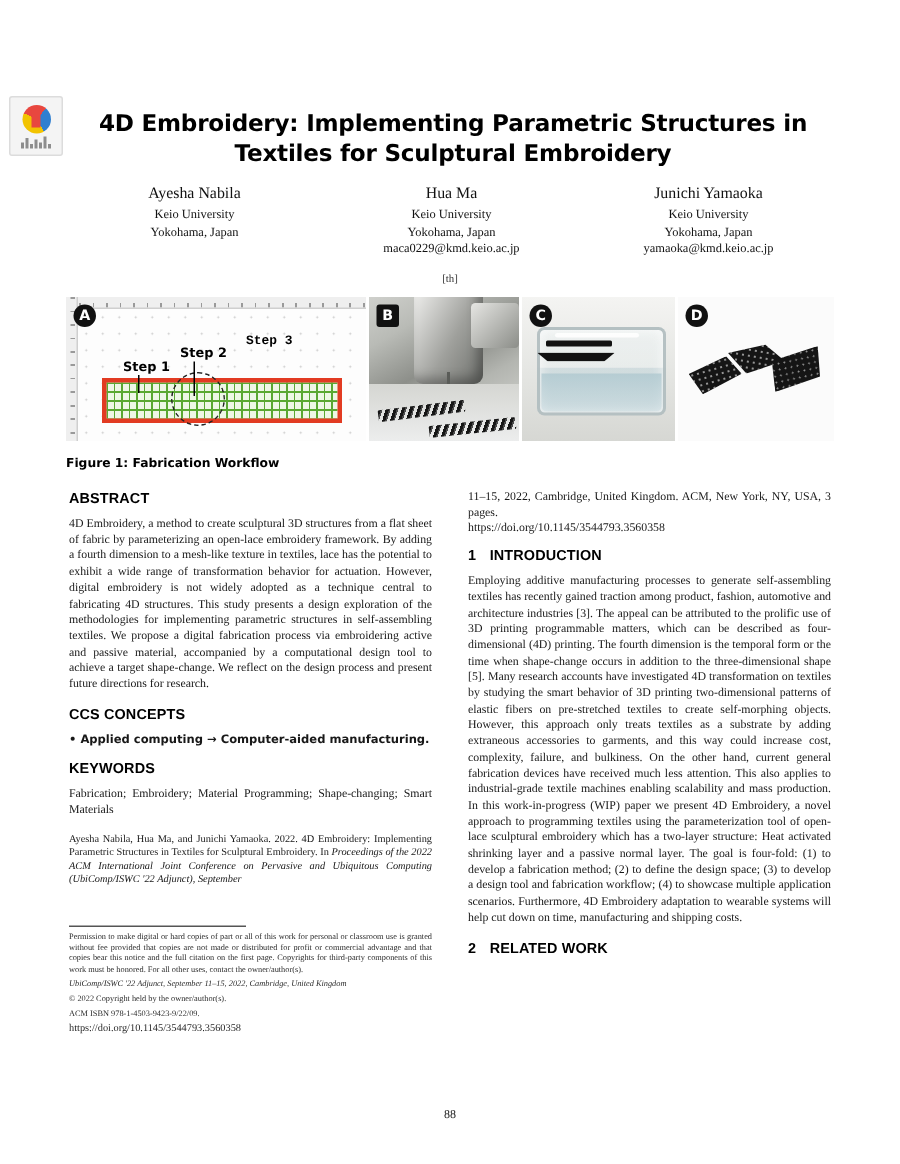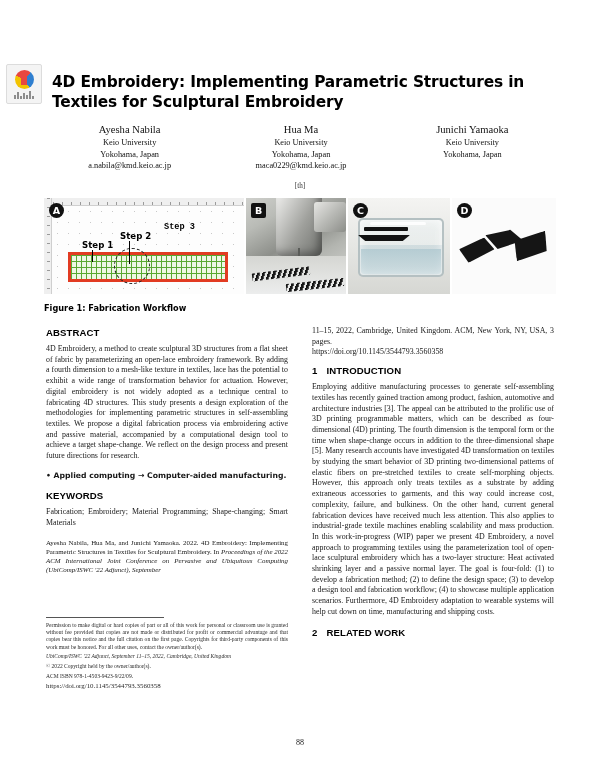--- a/index.html
+++ b/index.html
@@ -68,21 +68,21 @@
     width: 2px;
     background: #8d8d8d;
   }
 
   
   .title {
     position: absolute;
     left: 52px;
     top: 72px;
     width: 500px;
-    text-align: left;
+    text-align: center;
     font-family: "DejaVu Sans", "Liberation Sans", sans-serif;
     font-weight: bold;
     font-size: 15.4px;
     line-height: 1.33;
     letter-spacing: -0.15px;
     color: #000;
   }
 
   .authors {
     position: absolute;
@@ -457,32 +457,32 @@
   </div>
 </div>
 
 <div class="title">4D Embroidery: Implementing Parametric Structures in Textiles for Sculptural Embroidery</div>
 
 <div class="authors">
   <div class="author">
     <div class="nm">Ayesha Nabila</div>
     <div class="af">Keio University</div>
     <div class="lo">Yokohama, Japan</div>
-    <div class="em">a.nabila@kmd.keio.ac.jp</div>
   </div>
   <div class="author">
     <div class="nm">Hua Ma</div>
     <div class="af">Keio University</div>
     <div class="lo">Yokohama, Japan</div>
     <div class="em">maca0229@kmd.keio.ac.jp</div>
   </div>
   <div class="author">
     <div class="nm">Junichi Yamaoka</div>
     <div class="af">Keio University</div>
     <div class="lo">Yokohama, Japan</div>
+    <div class="em">yamaoka@kmd.keio.ac.jp</div>
   </div>
 </div>
 
 <div class="stray">[th]</div>
 
 <div class="figure">
 
   <div class="panel panel-a">
     <div class="cad">
       <div class="cad-ruler-t"></div>
@@ -532,20 +532,21 @@
     <div class="tag">D</div>
   </div>
 </div>
 
 <div class="fig-caption">Figure 1: Fabrication Workflow</div>
 
 <div class="col col-left">
   <h2 class="sec">ABSTRACT</h2>
   <p>4D Embroidery, a method to create sculptural 3D structures from a flat sheet of fabric by parameterizing an open-lace embroidery framework. By adding a fourth dimension to a mesh-like texture in textiles, lace has the potential to exhibit a wide range of transformation behavior for actuation. However, digital embroidery is not widely adopted as a technique central to fabricating 4D structures. This study presents a design exploration of the methodologies for implementing parametric structures in self-assembling textiles. We propose a digital fabrication process via embroidering active and passive material, accompanied by a computational design tool to achieve a target shape-change. We reflect on the design process and present future directions for research.</p>
 
+  <h2 class="sec">CCS CONCEPTS</h2>
   <p class="ccs">• Applied computing → Computer-aided manufacturing.</p>
 
   <h2 class="sec">KEYWORDS</h2>
   <p class="kw">Fabrication; Embroidery; Material Programming; Shape-changing; Smart Materials</p>
 
   <p class="ref-body"><span>Ayesha Nabila, Hua Ma, and Junichi Yamaoka. 2022. 4D Embroidery: Implementing Parametric Structures in Textiles for Sculptural Embroidery. In </span><i>Proceedings of the 2022 ACM International Joint Conference on Pervasive and Ubiquitous Computing (UbiComp/ISWC '22 Adjunct), September</i></p>
 </div>
 
 <div class="rule"></div>
 

